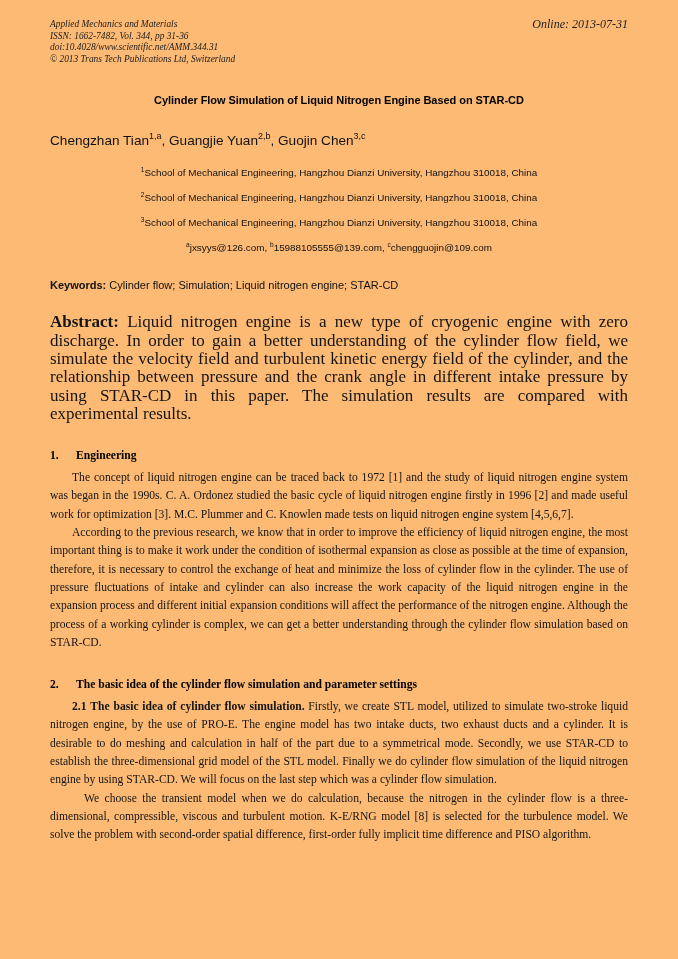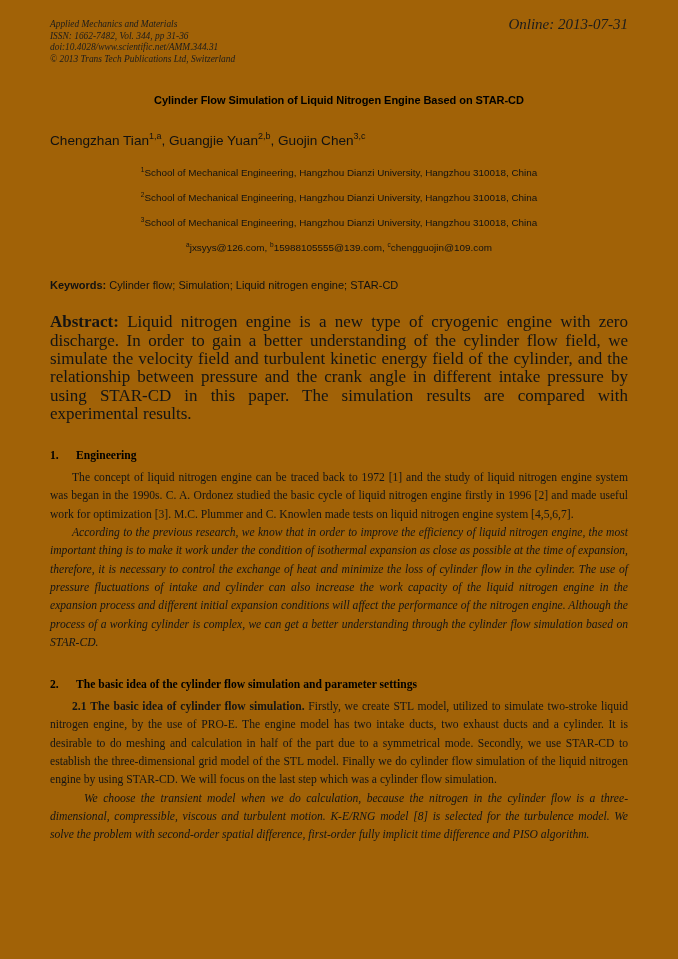--- a/index.html
+++ b/index.html
@@ -11,21 +11,21 @@
     width: 678px;
     height: 959px;
     overflow: hidden;
     font-family: "Liberation Serif", "DejaVu Serif", serif;
     color: #1a1a1a;
   }
   .page {
     position: relative;
     width: 678px;
     height: 959px;
-    background: #a16207;
+    background: #fdba74;
     box-sizing: border-box;
   }
   .content {
     position: absolute;
     left: 50px;
     top: 0;
     width: 578px;
   }
 
   
@@ -37,21 +37,21 @@
     font-size: 9.4px;
     line-height: 11.6px;
     color: #1c1c1c;
   }
   .journal-header .line { white-space: nowrap; }
   .journal-online {
     position: absolute;
     right: 0;
     top: 19px;
     font-style: italic;
-    font-size: 15px;
+    font-size: 12px;
     line-height: 11.6px;
     white-space: nowrap;
   }
 
   
   .paper-title {
     margin-top: 26px;
     text-align: center;
     font-family: "Liberation Sans", "DejaVu Sans", sans-serif;
     font-weight: bold;
@@ -130,21 +130,21 @@
   }
   .para {
     font-family: "Liberation Serif", "DejaVu Serif", serif;
     font-size: 11.6px;
     line-height: 18.3px;
     text-align: justify;
     text-justify: inter-word;
     color: #141414;
     margin-top: 5px;
   }
-  .para.tight { margin-top: 0; font-style: italic; }
+  .para.tight { margin-top: 0; }
   .para .indent-1 { display: inline-block; width: 22px; }
   .para .indent-2 { display: inline-block; width: 34px; }
   .para .bold { font-weight: bold; }
 </style>
 </head>
 <body>
 
 <div class="page">
   <div class="content">
 

